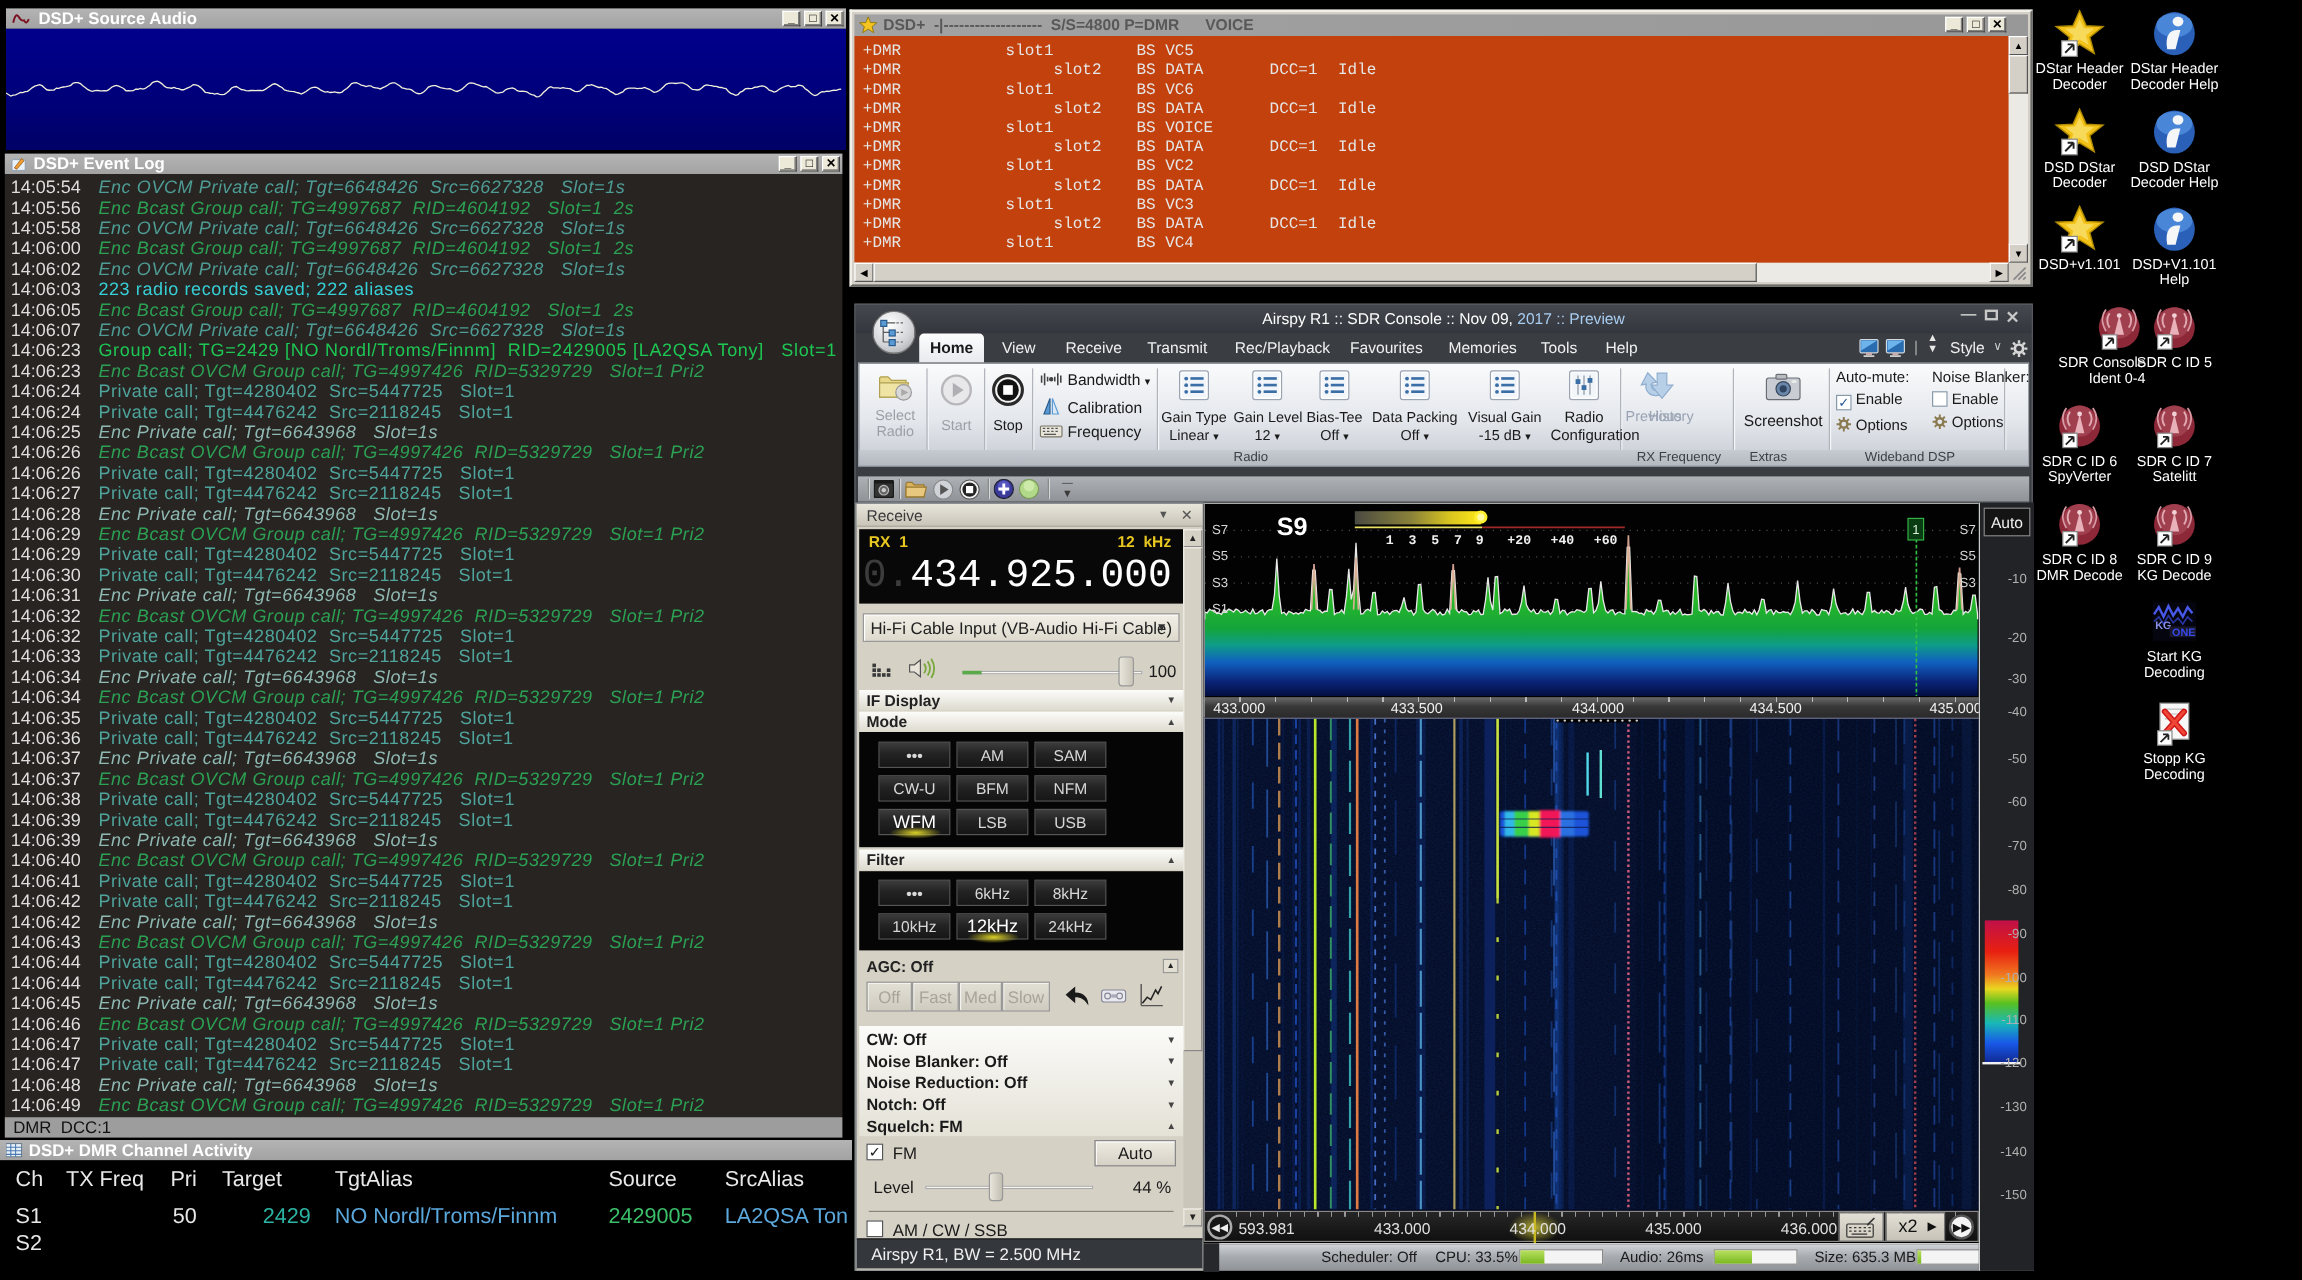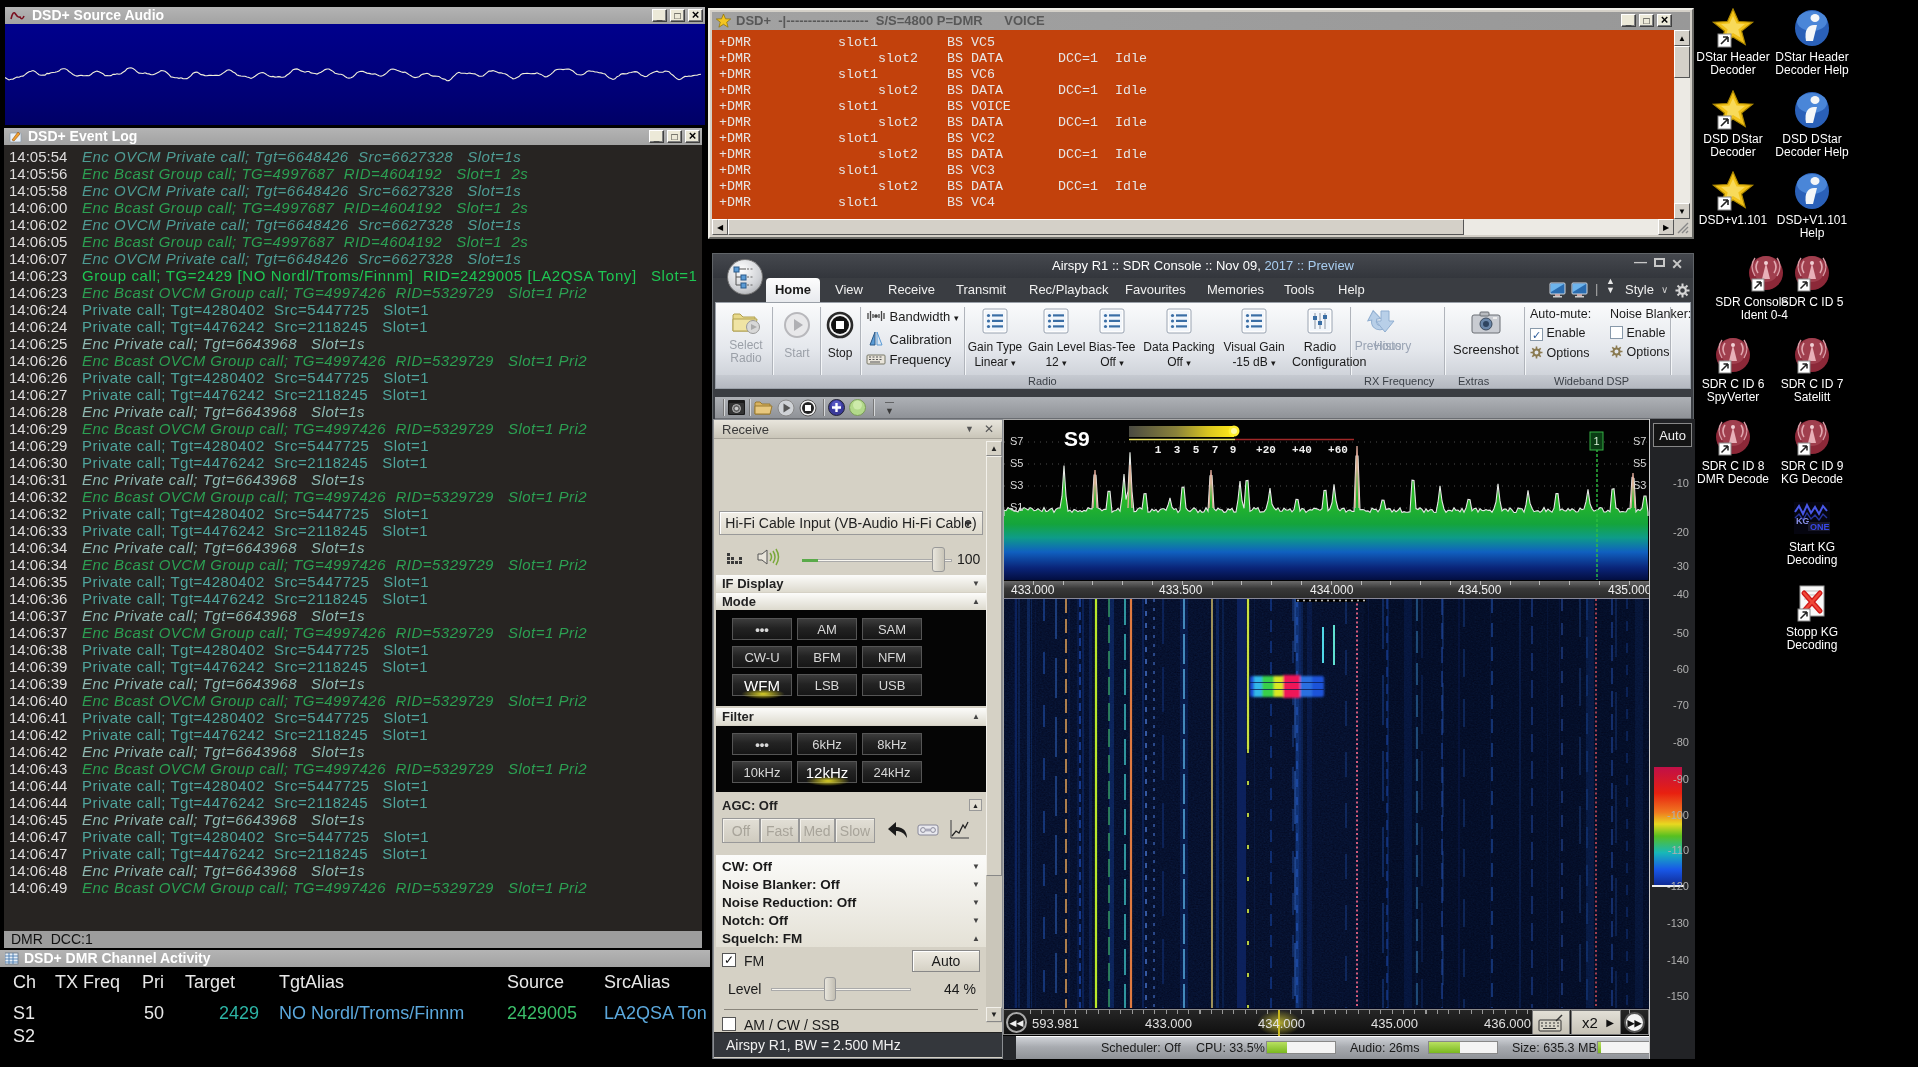--- a/index.html
+++ b/index.html
@@ -36,20 +36,21 @@
    <div class="btn3" style="right:38px;top:2px;">_</div>
    <div class="btn3" style="right:20px;top:2px;">□</div>
    <div class="btn3" style="right:2px;top:2px;font-size:13px;line-height:10px;">×</div>
  </div>
  <div class="abs" style="left:0;top:17px;width:698px;height:786px;background:#272422;font-size:15px;line-height:17px;padding:3px 0 0 5px;overflow:hidden;">
 <div style="height:17px;white-space:nowrap;"><span style="color:#dfdddd;display:inline-block;width:73px;">14:05:54</span><span style="color:#4E9C94;font-style:italic;letter-spacing:0.5px;">Enc OVCM Private call; Tgt=6648426&nbsp; Src=6627328&nbsp;&nbsp; Slot=1s</span></div>
 <div style="height:17px;white-space:nowrap;"><span style="color:#dfdddd;display:inline-block;width:73px;">14:05:56</span><span style="color:#2CA053;font-style:italic;letter-spacing:0.5px;">Enc Bcast Group call; TG=4997687&nbsp; RID=4604192&nbsp;&nbsp; Slot=1&nbsp; 2s</span></div>
 <div style="height:17px;white-space:nowrap;"><span style="color:#dfdddd;display:inline-block;width:73px;">14:05:58</span><span style="color:#4E9C94;font-style:italic;letter-spacing:0.5px;">Enc OVCM Private call; Tgt=6648426&nbsp; Src=6627328&nbsp;&nbsp; Slot=1s</span></div>
 <div style="height:17px;white-space:nowrap;"><span style="color:#dfdddd;display:inline-block;width:73px;">14:06:00</span><span style="color:#2CA053;font-style:italic;letter-spacing:0.5px;">Enc Bcast Group call; TG=4997687&nbsp; RID=4604192&nbsp;&nbsp; Slot=1&nbsp; 2s</span></div>
 <div style="height:17px;white-space:nowrap;"><span style="color:#dfdddd;display:inline-block;width:73px;">14:06:02</span><span style="color:#4E9C94;font-style:italic;letter-spacing:0.5px;">Enc OVCM Private call; Tgt=6648426&nbsp; Src=6627328&nbsp;&nbsp; Slot=1s</span></div>
+<div style="height:17px;white-space:nowrap;"><span style="color:#dfdddd;display:inline-block;width:73px;">14:06:03</span><span style="color:#37CFD6;letter-spacing:0.5px;">223 radio records saved; 222 aliases</span></div>
 <div style="height:17px;white-space:nowrap;"><span style="color:#dfdddd;display:inline-block;width:73px;">14:06:05</span><span style="color:#2CA053;font-style:italic;letter-spacing:0.5px;">Enc Bcast Group call; TG=4997687&nbsp; RID=4604192&nbsp;&nbsp; Slot=1&nbsp; 2s</span></div>
 <div style="height:17px;white-space:nowrap;"><span style="color:#dfdddd;display:inline-block;width:73px;">14:06:07</span><span style="color:#4E9C94;font-style:italic;letter-spacing:0.5px;">Enc OVCM Private call; Tgt=6648426&nbsp; Src=6627328&nbsp;&nbsp; Slot=1s</span></div>
 <div style="height:17px;white-space:nowrap;"><span style="color:#dfdddd;display:inline-block;width:73px;">14:06:23</span><span style="color:#1EC653;letter-spacing:0.6px;">Group call; TG=2429 [NO Nordl/Troms/Finnm]&nbsp; RID=2429005 [LA2QSA Tony]&nbsp;&nbsp; Slot=1</span></div>
 <div style="height:17px;white-space:nowrap;"><span style="color:#dfdddd;display:inline-block;width:73px;">14:06:23</span><span style="color:#2CA053;font-style:italic;letter-spacing:0.5px;">Enc Bcast OVCM Group call; TG=4997426&nbsp; RID=5329729&nbsp;&nbsp; Slot=1 Pri2</span></div>
 <div style="height:17px;white-space:nowrap;"><span style="color:#dfdddd;display:inline-block;width:73px;">14:06:24</span><span style="color:#4FA49C;letter-spacing:0.5px;">Private call; Tgt=4280402&nbsp; Src=5447725&nbsp;&nbsp; Slot=1</span></div>
 <div style="height:17px;white-space:nowrap;"><span style="color:#dfdddd;display:inline-block;width:73px;">14:06:24</span><span style="color:#4FA49C;letter-spacing:0.5px;">Private call; Tgt=4476242&nbsp; Src=2118245&nbsp;&nbsp; Slot=1</span></div>
 <div style="height:17px;white-space:nowrap;"><span style="color:#dfdddd;display:inline-block;width:73px;">14:06:25</span><span style="color:#8FB9B2;font-style:italic;letter-spacing:0.5px;">Enc Private call; Tgt=6643968&nbsp;&nbsp; Slot=1s</span></div>
 <div style="height:17px;white-space:nowrap;"><span style="color:#dfdddd;display:inline-block;width:73px;">14:06:26</span><span style="color:#2CA053;font-style:italic;letter-spacing:0.5px;">Enc Bcast OVCM Group call; TG=4997426&nbsp; RID=5329729&nbsp;&nbsp; Slot=1 Pri2</span></div>
 <div style="height:17px;white-space:nowrap;"><span style="color:#dfdddd;display:inline-block;width:73px;">14:06:26</span><span style="color:#4FA49C;letter-spacing:0.5px;">Private call; Tgt=4280402&nbsp; Src=5447725&nbsp;&nbsp; Slot=1</span></div>
 <div style="height:17px;white-space:nowrap;"><span style="color:#dfdddd;display:inline-block;width:73px;">14:06:27</span><span style="color:#4FA49C;letter-spacing:0.5px;">Private call; Tgt=4476242&nbsp; Src=2118245&nbsp;&nbsp; Slot=1</span></div>
@@ -71,20 +72,21 @@
 <div style="height:17px;white-space:nowrap;"><span style="color:#dfdddd;display:inline-block;width:73px;">14:06:39</span><span style="color:#4FA49C;letter-spacing:0.5px;">Private call; Tgt=4476242&nbsp; Src=2118245&nbsp;&nbsp; Slot=1</span></div>
 <div style="height:17px;white-space:nowrap;"><span style="color:#dfdddd;display:inline-block;width:73px;">14:06:39</span><span style="color:#8FB9B2;font-style:italic;letter-spacing:0.5px;">Enc Private call; Tgt=6643968&nbsp;&nbsp; Slot=1s</span></div>
 <div style="height:17px;white-space:nowrap;"><span style="color:#dfdddd;display:inline-block;width:73px;">14:06:40</span><span style="color:#2CA053;font-style:italic;letter-spacing:0.5px;">Enc Bcast OVCM Group call; TG=4997426&nbsp; RID=5329729&nbsp;&nbsp; Slot=1 Pri2</span></div>
 <div style="height:17px;white-space:nowrap;"><span style="color:#dfdddd;display:inline-block;width:73px;">14:06:41</span><span style="color:#4FA49C;letter-spacing:0.5px;">Private call; Tgt=4280402&nbsp; Src=5447725&nbsp;&nbsp; Slot=1</span></div>
 <div style="height:17px;white-space:nowrap;"><span style="color:#dfdddd;display:inline-block;width:73px;">14:06:42</span><span style="color:#4FA49C;letter-spacing:0.5px;">Private call; Tgt=4476242&nbsp; Src=2118245&nbsp;&nbsp; Slot=1</span></div>
 <div style="height:17px;white-space:nowrap;"><span style="color:#dfdddd;display:inline-block;width:73px;">14:06:42</span><span style="color:#8FB9B2;font-style:italic;letter-spacing:0.5px;">Enc Private call; Tgt=6643968&nbsp;&nbsp; Slot=1s</span></div>
 <div style="height:17px;white-space:nowrap;"><span style="color:#dfdddd;display:inline-block;width:73px;">14:06:43</span><span style="color:#2CA053;font-style:italic;letter-spacing:0.5px;">Enc Bcast OVCM Group call; TG=4997426&nbsp; RID=5329729&nbsp;&nbsp; Slot=1 Pri2</span></div>
 <div style="height:17px;white-space:nowrap;"><span style="color:#dfdddd;display:inline-block;width:73px;">14:06:44</span><span style="color:#4FA49C;letter-spacing:0.5px;">Private call; Tgt=4280402&nbsp; Src=5447725&nbsp;&nbsp; Slot=1</span></div>
 <div style="height:17px;white-space:nowrap;"><span style="color:#dfdddd;display:inline-block;width:73px;">14:06:44</span><span style="color:#4FA49C;letter-spacing:0.5px;">Private call; Tgt=4476242&nbsp; Src=2118245&nbsp;&nbsp; Slot=1</span></div>
 <div style="height:17px;white-space:nowrap;"><span style="color:#dfdddd;display:inline-block;width:73px;">14:06:45</span><span style="color:#8FB9B2;font-style:italic;letter-spacing:0.5px;">Enc Private call; Tgt=6643968&nbsp;&nbsp; Slot=1s</span></div>
+<div style="height:17px;white-space:nowrap;"><span style="color:#dfdddd;display:inline-block;width:73px;">14:06:46</span><span style="color:#2CA053;font-style:italic;letter-spacing:0.5px;">Enc Bcast OVCM Group call; TG=4997426&nbsp; RID=5329729&nbsp;&nbsp; Slot=1 Pri2</span></div>
 <div style="height:17px;white-space:nowrap;"><span style="color:#dfdddd;display:inline-block;width:73px;">14:06:47</span><span style="color:#4FA49C;letter-spacing:0.5px;">Private call; Tgt=4280402&nbsp; Src=5447725&nbsp;&nbsp; Slot=1</span></div>
 <div style="height:17px;white-space:nowrap;"><span style="color:#dfdddd;display:inline-block;width:73px;">14:06:47</span><span style="color:#4FA49C;letter-spacing:0.5px;">Private call; Tgt=4476242&nbsp; Src=2118245&nbsp;&nbsp; Slot=1</span></div>
 <div style="height:17px;white-space:nowrap;"><span style="color:#dfdddd;display:inline-block;width:73px;">14:06:48</span><span style="color:#8FB9B2;font-style:italic;letter-spacing:0.5px;">Enc Private call; Tgt=6643968&nbsp;&nbsp; Slot=1s</span></div>
 <div style="height:17px;white-space:nowrap;"><span style="color:#dfdddd;display:inline-block;width:73px;">14:06:49</span><span style="color:#2CA053;font-style:italic;letter-spacing:0.5px;">Enc Bcast OVCM Group call; TG=4997426&nbsp; RID=5329729&nbsp;&nbsp; Slot=1 Pri2</span></div>
  </div>
  <div class="abs" style="left:0;top:803px;width:698px;height:17px;background:#9d9d9d;color:#111;font-size:14px;line-height:17px;padding-left:7px;">DMR&nbsp; DCC:1</div>
 </div>
 
 <div class="abs" style="left:0px;top:950px;width:710px;height:117px;">
  <div class="tb" style="left:0;top:0;width:710px;">
@@ -451,20 +453,25 @@
         <circle cx="8.5" cy="6" r="4.5" fill="#cdeaaa"></circle>
       </svg>
   <div class="abs" style="left:158px;top:2px;width:2px;height:17px;background:#d6d8da;border-left:1px solid #777;"></div>
   <div class="abs" style="left:170px;top:1px;color:#3a3a3a;font-size:9px;line-height:9px;text-align:center;">—<br>▼</div>
  </div>
 
  <div class="abs" style="left:0px;top:165px;width:290px;height:640px;background:#d5d1c5;border:1px solid #8a8d92;">
   <div class="abs" style="left:0;top:0;width:288px;height:19px;background:linear-gradient(#e8e5dc,#c9c5b8);border-bottom:1px solid #a8a49a;color:#3a3a3a;font-size:13px;line-height:19px;"><span style="margin-left:8px;">Receive</span>
     <span class="abs" style="right:28px;top:0;font-size:9px;color:#555;">▼</span><span class="abs" style="right:8px;top:0;font-size:12px;color:#555;">✕</span></div>
 
+  <div class="abs" style="left:2px;top:21px;width:270px;height:62px;background:#080808;">
+    <div class="abs" style="left:8px;top:3px;color:#e8c820;font-size:13px;font-weight:bold;">RX&nbsp; 1</div>
+    <div class="abs" style="right:10px;top:3px;color:#e8c820;font-size:13px;font-weight:bold;">12&nbsp; kHz</div>
+    <div class="abs" style="left:3px;top:20px;font-family:'Liberation Mono',monospace;font-size:33px;color:#fff;letter-spacing:0px;white-space:nowrap;"><span style="color:#3c3c3c;">0.</span>434.925.000</div>
+  </div>
 
   <div class="abs" style="left:272px;top:21px;width:16px;height:582px;background:#cac6ba;">
     <div class="abs" style="left:0;top:0;width:16px;height:15px;background:#d5d1c5;border:1px solid #f2f0ea;border-right-color:#888;border-bottom-color:#888;font-size:8px;text-align:center;line-height:14px;color:#222;">▲</div>
     <div class="abs" style="left:0;top:15px;width:16px;height:420px;background:#d5d1c5;border:1px solid #f2f0ea;border-right-color:#888;border-bottom-color:#888;"></div>
     <div class="abs" style="left:0;top:566px;width:16px;height:15px;background:#d5d1c5;border:1px solid #f2f0ea;border-right-color:#888;border-bottom-color:#888;font-size:8px;text-align:center;line-height:14px;color:#222;">▼</div>
   </div>
 
   <div class="abs" style="left:5px;top:91px;width:264px;height:24px;background:linear-gradient(#f2efe8,#ddd9cc);border:1px solid #999;box-shadow:1px 1px 0 #fff inset;color:#222;font-size:14px;text-align:center;line-height:23px;">Hi-Fi Cable Input (VB-Audio Hi-Fi Cable)<span class="abs" style="right:9px;top:0;font-size:10px;color:#333;">▼</span></div>
 
   <svg class="abs" style="left:12px;top:129px;" width="20" height="18" viewBox="0 0 20 18">

